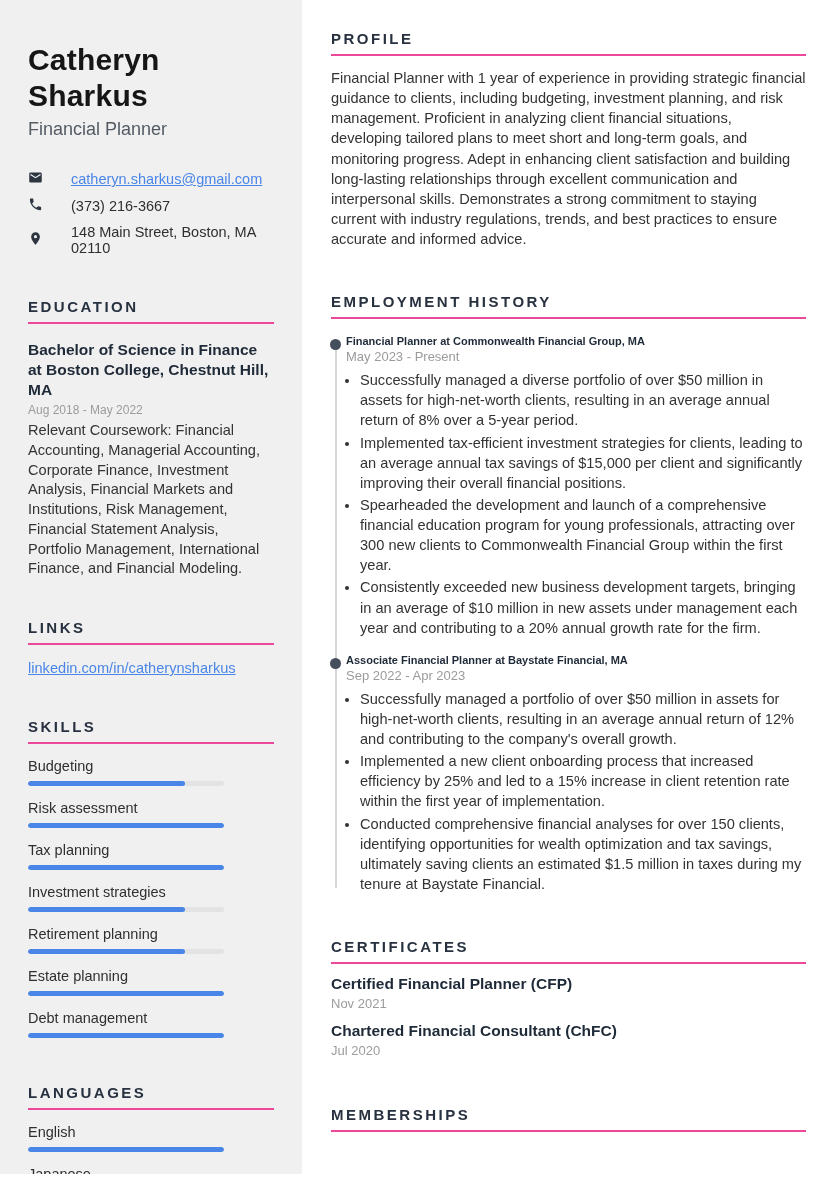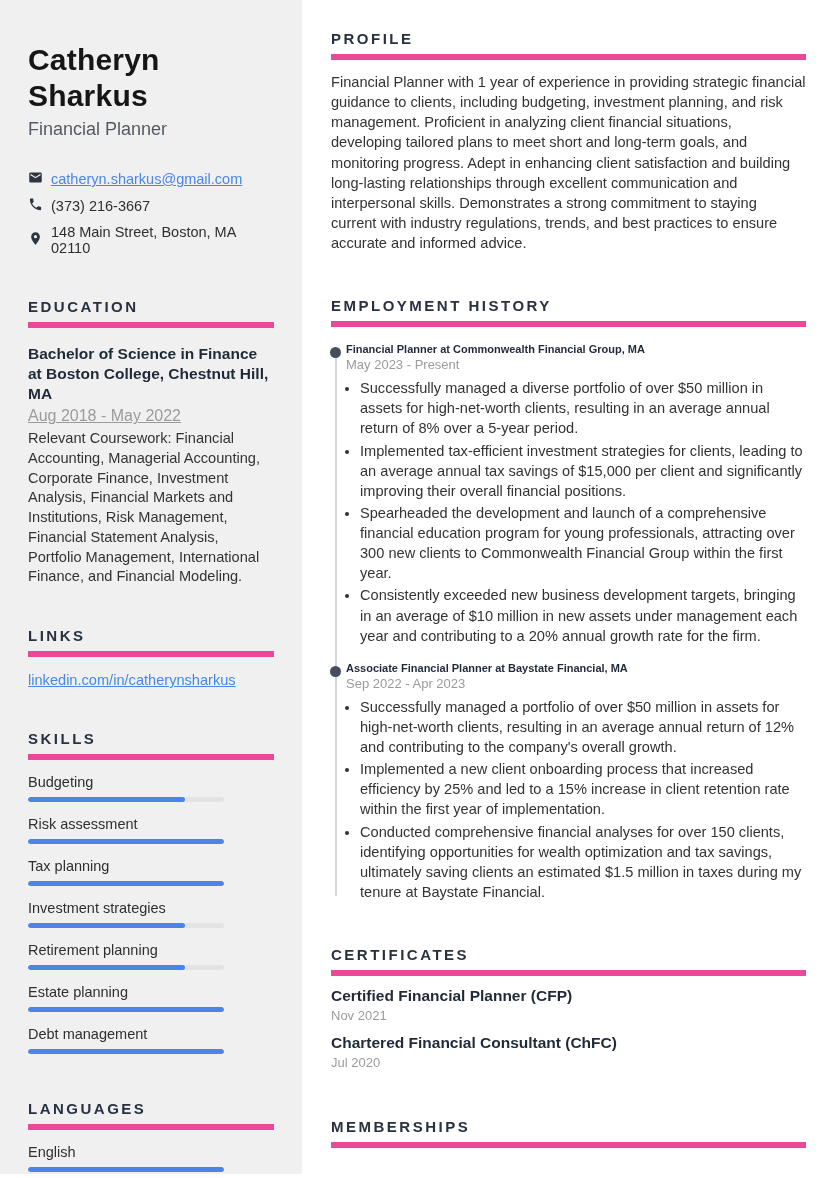--- a/index.html
+++ b/index.html
@@ -6,30 +6,30 @@
   html,body { background:#ffffff; }
   body { font-family:"Liberation Sans", sans-serif; color:#333; }
   .page { position:relative; width:833px; height:1174px; background:#ffffff; display:flex; overflow:hidden; }
 
   
   .sidebar { width:302px; min-width:302px; background:#f0f0f0; padding:42px 28px 0 28px; overflow:hidden; }
   .name { font-size:30px; line-height:36px; font-weight:700; color:#161616; letter-spacing:.2px; }
   .job-title-side { margin-top:5px; font-size:18px; color:#545b64; }
 
   .contact { margin-top:30px; }
-  .contact-row { display:flex; align-items:center; gap:8px; margin-bottom:9px; font-size:14.5px; color:#2f2f2f; }
+  .contact-row { display:flex; align-items:center; gap:28px; margin-bottom:9px; font-size:14.5px; color:#2f2f2f; }
   .contact-row svg { width:15px; height:15px; fill:#2c3540; flex:0 0 auto; }
   a.link { color:#4a86e8; text-decoration:underline; cursor:pointer; }
 
   .side-section { margin-top:42px; }
   .section-heading { font-size:15px; font-weight:700; letter-spacing:2.5px; color:#27313f;
-                     padding-bottom:7px; border-bottom:6px solid #ec4899; }
+                     padding-bottom:7px; border-bottom:2px solid #ec4899; }
 
   .edu-degree { margin-top:16px; font-size:15.5px; font-weight:700; color:#1f2a38; line-height:1.3; }
-  .edu-dates { margin-top:3px; font-size:16px; color:#9b9b9b;text-decoration:underline; }
+  .edu-dates { margin-top:3px; font-size:12px; color:#9b9b9b; }
   .edu-desc { margin-top:4px; font-size:14.6px; color:#333; line-height:1.35; }
 
   .links-item { margin-top:15px; font-size:14.6px; }
 
   .skill-list { margin-top:6px; }
   .skill-item { margin-top:14px; }
   .skill-label { font-size:14.5px; color:#2f2f2f; }
   .bar-track { margin-top:7px; width:196px; height:5px; border-radius:3px; background:#e3e3e3; overflow:hidden; }
   .bar-fill { height:100%; border-radius:3px; background:#4a86e8; }
 

